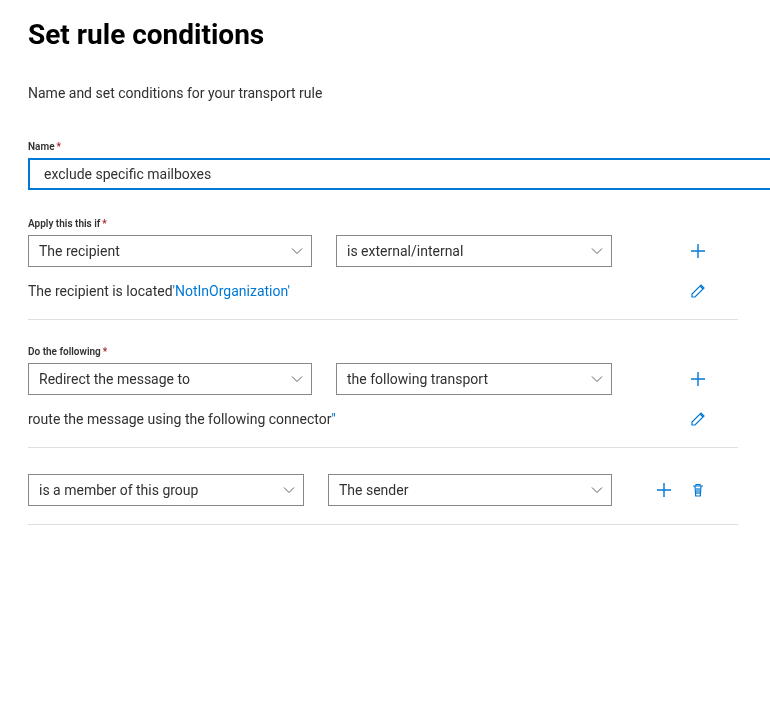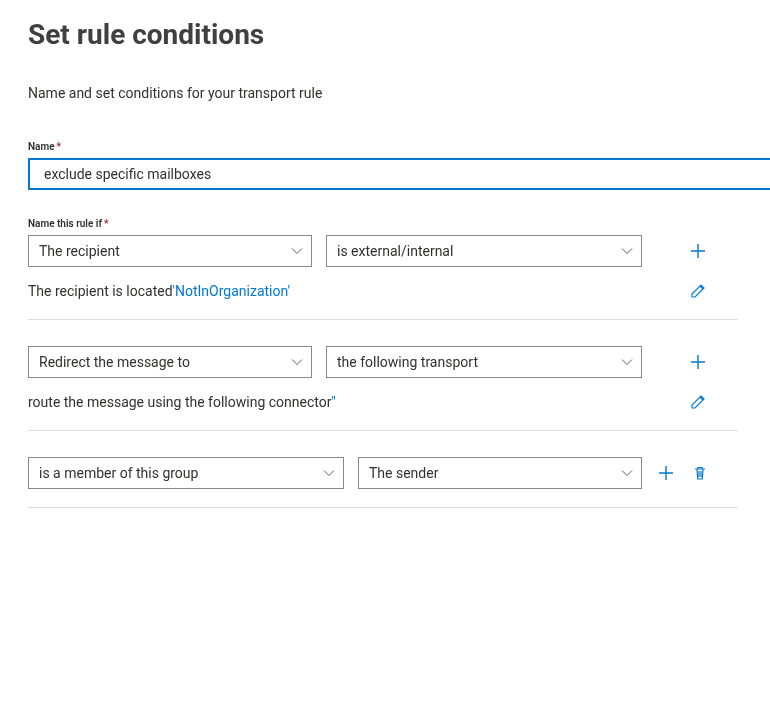--- a/index.html
+++ b/index.html
@@ -24,21 +24,21 @@
     font-size: 14px;
     width: 770px;
   }
   .page {
     padding: 18px 28px 40px 28px;
   }
   h1.title {
     font-size: 28px;
     font-weight: 700;
     margin: 0 0 34px 0;
-    color: #404040;
+    color: #000000;
   }
   .subtitle {
     font-size: 14px;
     color: var(--text);
     margin: 16px 0 40px 0;
   }
   .section-label {
     font-weight: 600;
     font-size: 10px;
     margin-bottom: 6px;
@@ -51,38 +51,38 @@
     padding: 0 14px;
     font-family: inherit;
     font-size: 14px;
     color: var(--text);
     outline: none;
     background: #fff;
   }
   .row {
     display: flex;
     align-items: center;
-    gap: 14px;
+    gap: 24px;
     margin-top: 6px;
   }
   .select {
     position: relative;
     height: 32px;
     border: 1px solid var(--border);
     background: #fff;
     display: flex;
     align-items: center;
     padding: 0 30px 0 10px;
     font-size: 14px;
     color: var(--text);
     cursor: pointer;
     flex: 0 0 auto;
   }
   .select.w1 { width: 284px; }
-  .select.w2 { width: 316px; }
+  .select.w2 { width: 276px; }
   .select .chev {
     position: absolute;
     right: 8px;
     top: 50%;
     transform: translateY(-50%);
     width: 12px;
     height: 12px;
     pointer-events: none;
   }
   .icons-right {
@@ -131,21 +131,21 @@
     <div class="section-label">
       <span>Name</span><span class="req">*</span>
     </div>
     <input class="text-input" type="text" value="exclude specific mailboxes" style="">
   </div>
 
   <div style="height:28px"></div>
 
   <div class="block">
     <div class="section-label">
-      <span>Name this rule if</span><span class="req">*</span>
+      <span>Apply this this if</span><span class="req">*</span>
     </div>
     <div class="row">
       <div class="select w1">
         <span>The recipient</span>
         <span class="chev">
           <svg viewBox="0 0 12 12">
               <path d="M1 3.5 L6 8.5 L11 3.5" fill="none" stroke="#605e5c" stroke-width="1"></path>
             </svg>
         </span>
       </div>
@@ -172,20 +172,23 @@
       <span class="icon-btn" style="margin-right:34px" title="Edit">
         <svg width="16" height="16" viewBox="0 0 16 16">
             <path d="M2 14 L2 11 L11 2 L14 5 L5 14 Z M10 3 L13 6" fill="none" stroke="#0078d4" stroke-width="1.2"></path>
           </svg>
       </span>
     </div>
     <hr class="hr">
   </div>
 
   <div class="block">
+    <div class="section-label">
+      <span>Do the following</span><span class="req">*</span>
+    </div>
     <div class="row">
       <div class="select w1">
         <span>Redirect the message to</span>
         <span class="chev">
           <svg viewBox="0 0 12 12">
               <path d="M1 3.5 L6 8.5 L11 3.5" fill="none" stroke="#605e5c" stroke-width="1"></path>
             </svg>
         </span>
       </div>
       <div class="select w2">

